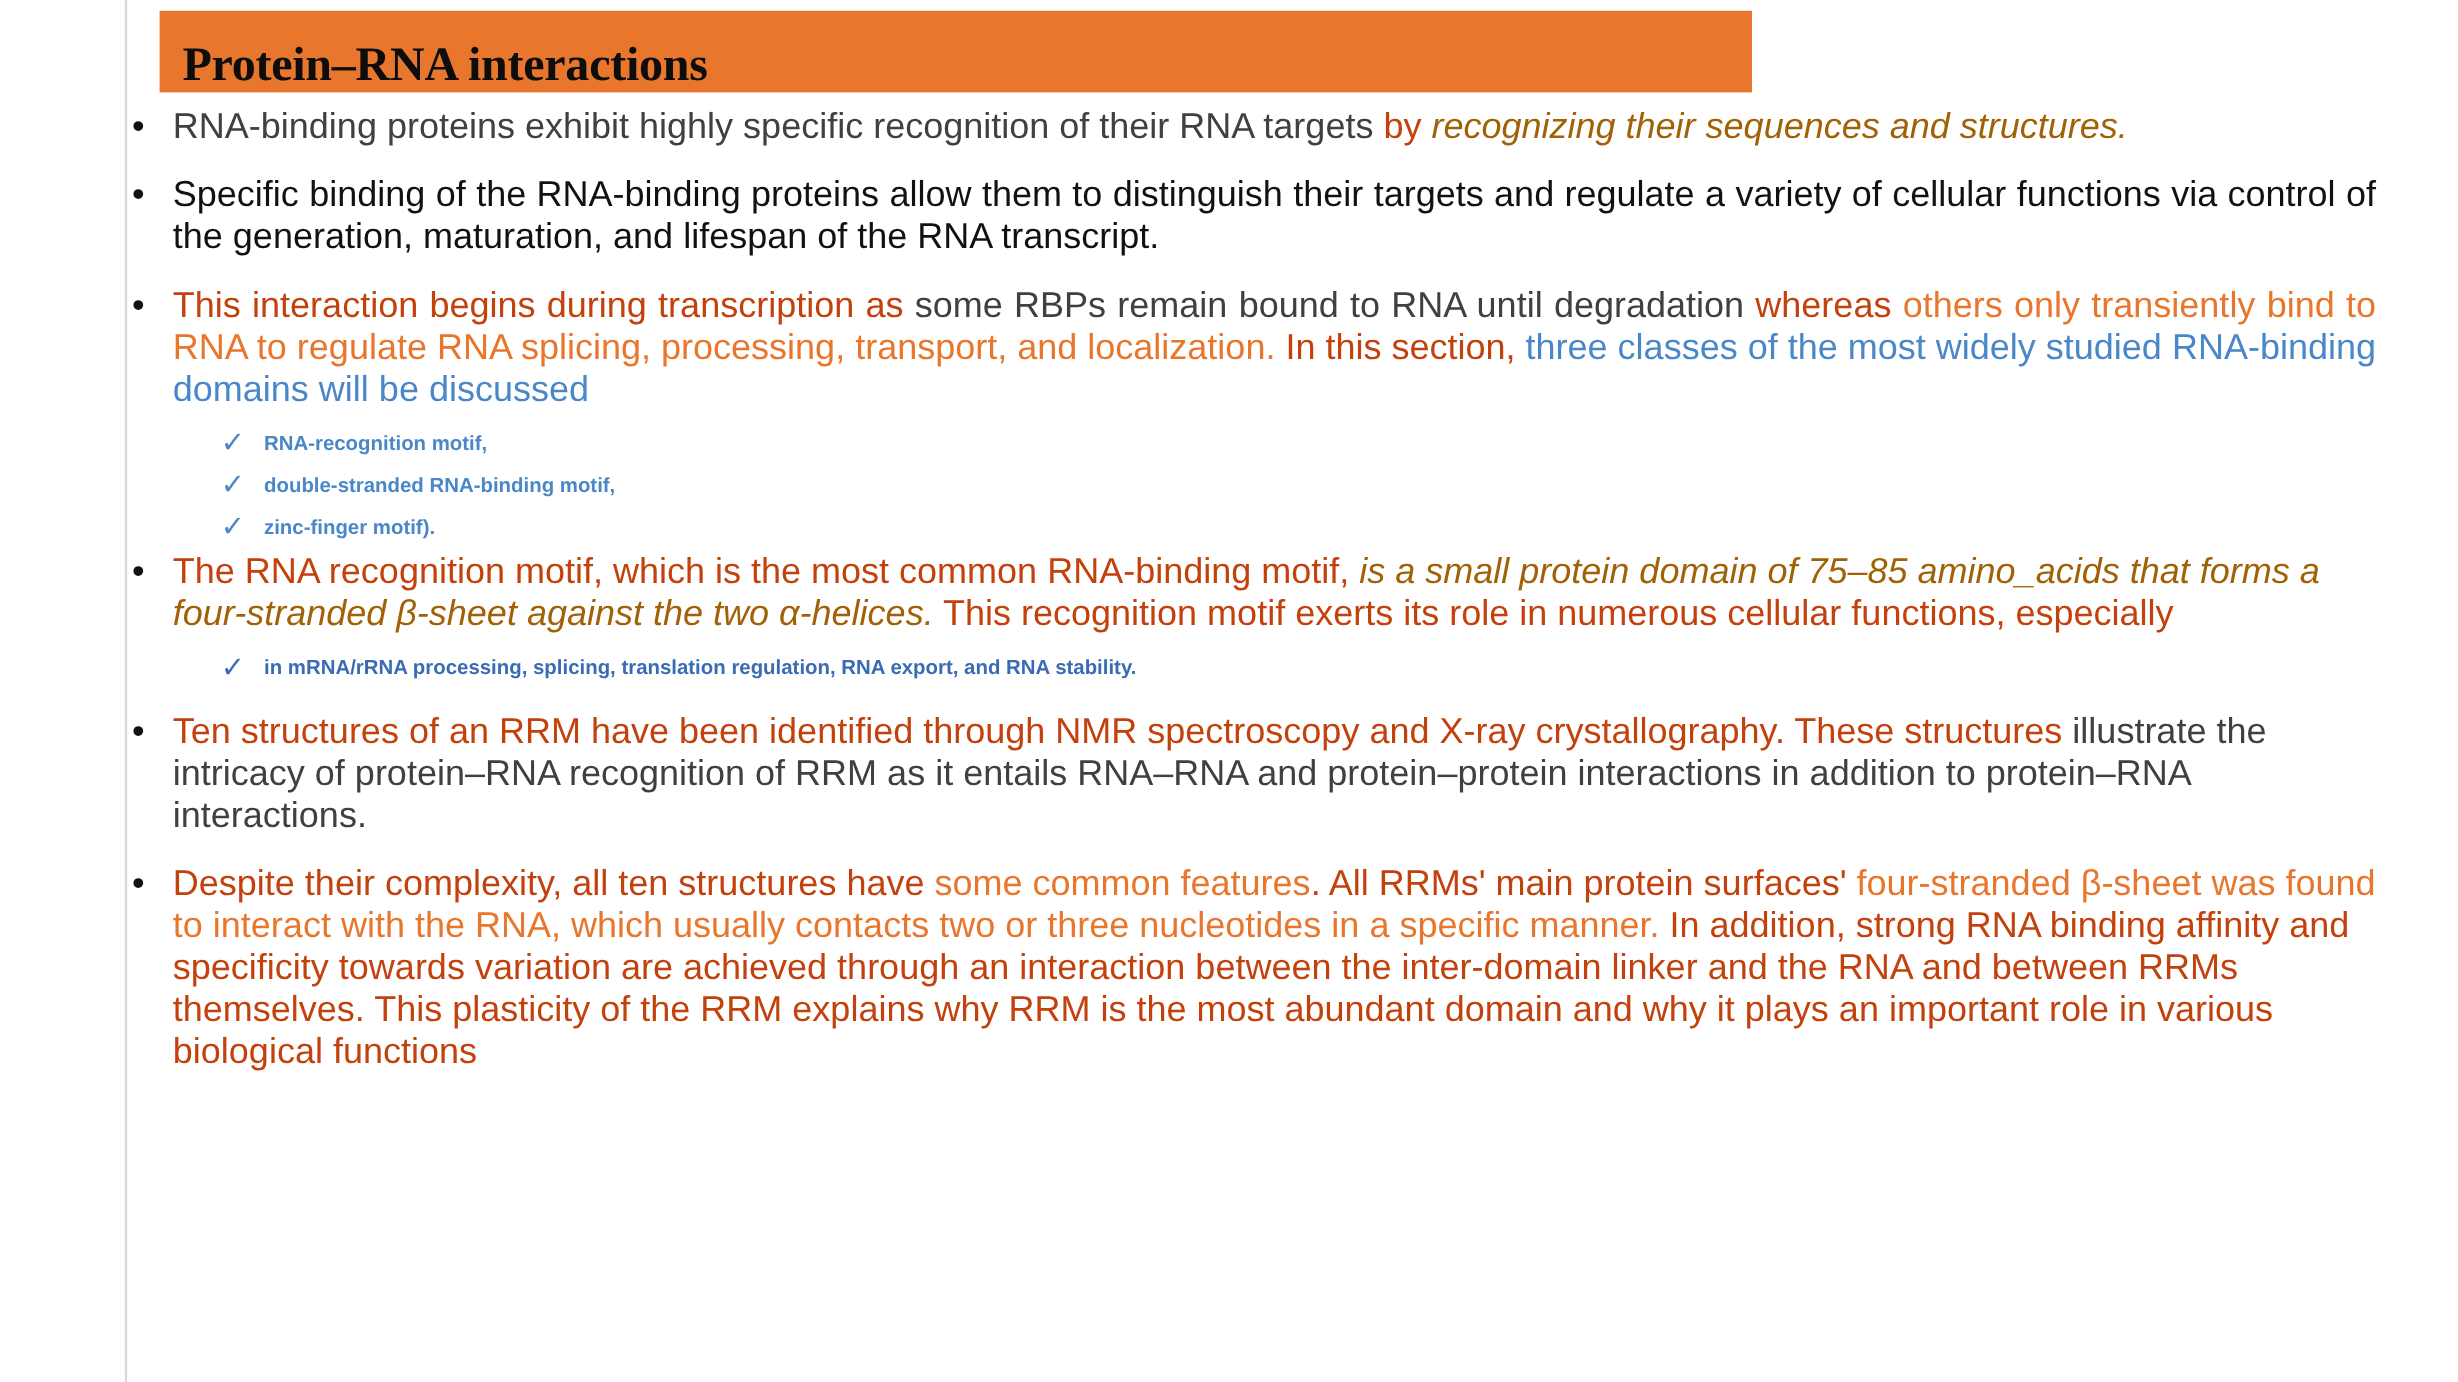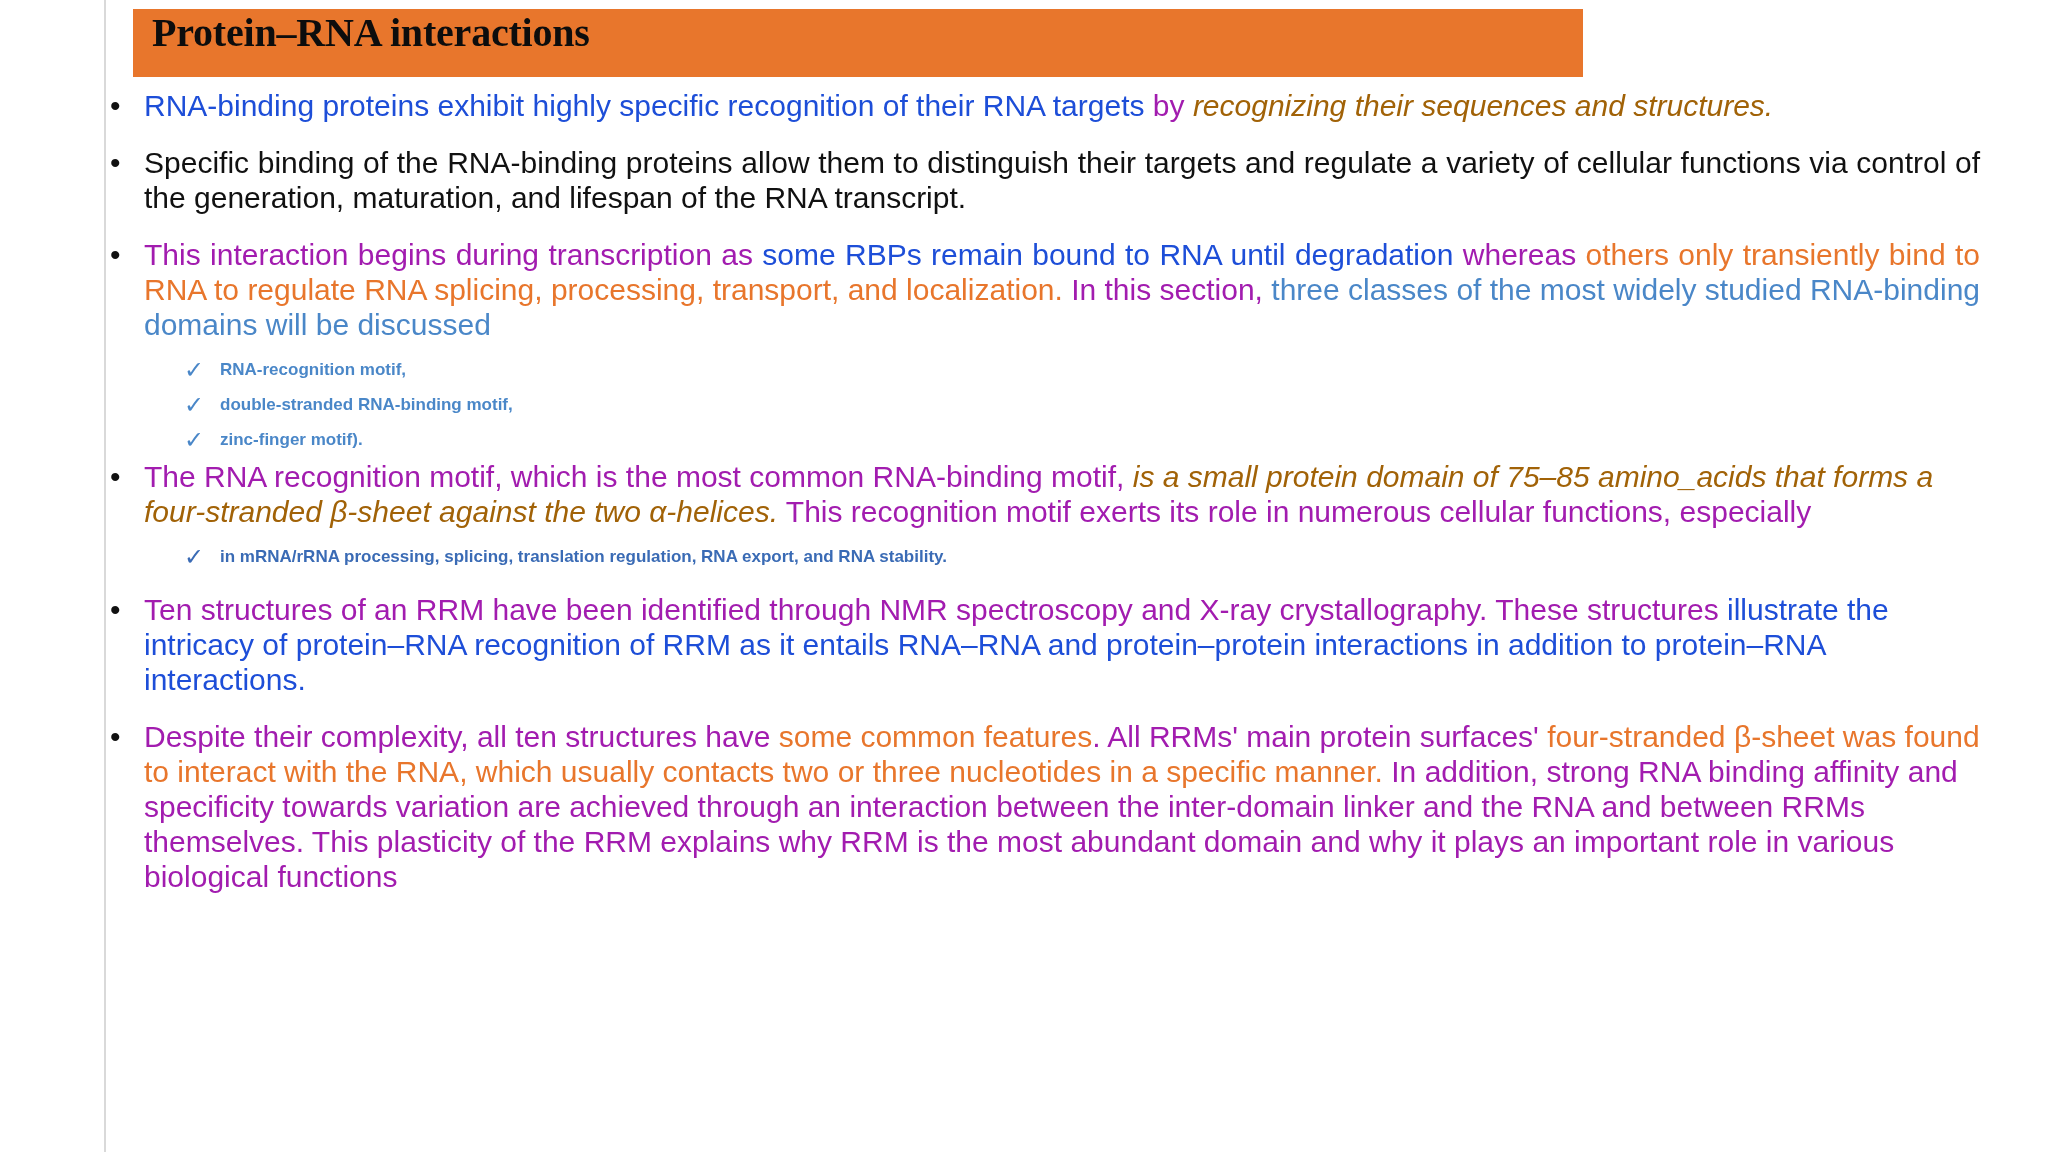--- a/index.html
+++ b/index.html
@@ -11,23 +11,23 @@
   }
   .slide{position:relative;width:2048px;height:1152px;background:#fff;}
 
   
   .left-rule{
     position:absolute;left:104px;top:0;width:2px;height:1152px;
     background:#d9d9d9;
   }
 
   .title-banner{
-    position:absolute;left:133px;top:9px;width:1450px;height:68px;
+    position:absolute;left:133px;top:9px;width:1327px;height:68px;
     background:#E8762C;
-    display:flex;align-items:flex-start;
+    display:flex;align-items:flex-end;
   }
   .title-banner .title-text{
     font-family:"Liberation Serif", serif;
     font-weight:bold;
     font-size:40px;
     color:#0d0d0d;
     padding-left:19px;
     letter-spacing:-0.2px;
   }
 
@@ -89,22 +89,22 @@
     line-height:42px;
     font-weight:bold;
     color:#000;
     text-decoration:underline;
     text-underline-offset:3px;
     margin:10px 0 10px 6px;
     display:inline-block;
   }
   .section-head-wrap{margin:8px 0 6px 0;}
 
-  .c-black{color:#a21caf;}
-  .c-yellow{color:#1d4ed8;margin-top:34px;}
+  .c-black{color:#c2410c;}
+  .c-yellow{color:#404040;margin-top:34px;}
   .c-red{color:#a16207;font-style:italic;}
   .c-orange{color:#E8762C;}
   .c-blue{color:#4A87C8;}
 
   .gap-a{height:10px;}
   .gap-b{height:16px;}
 </style>
 </head>
 <body>
 

